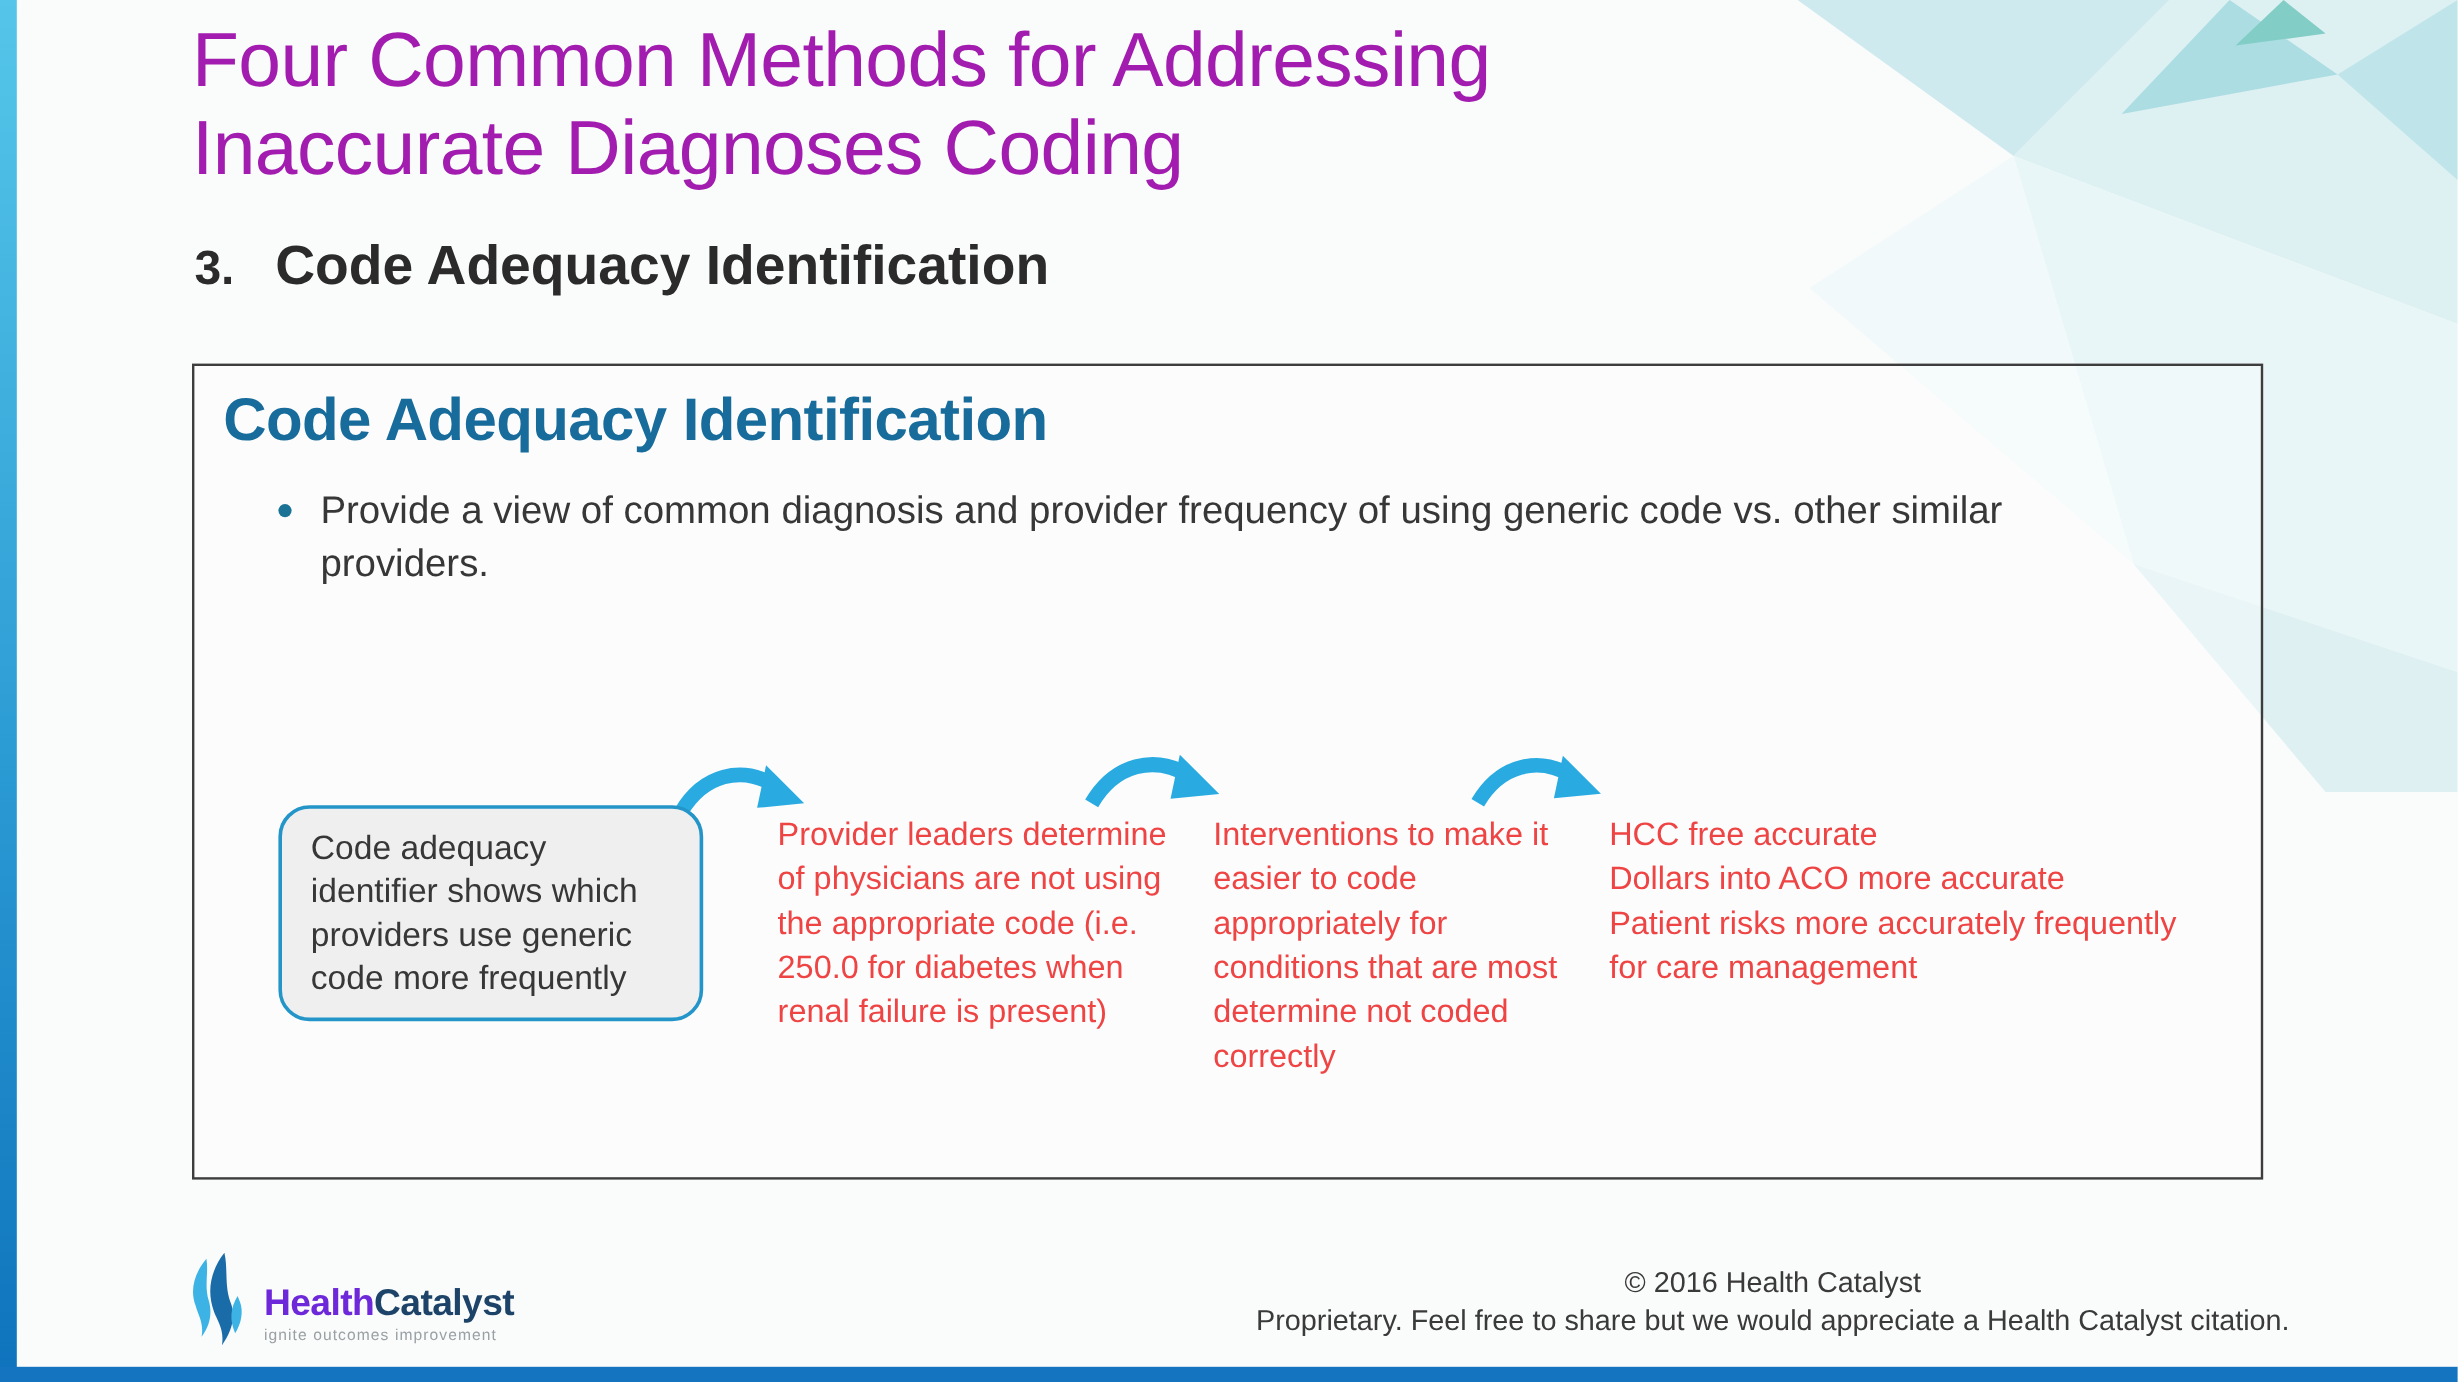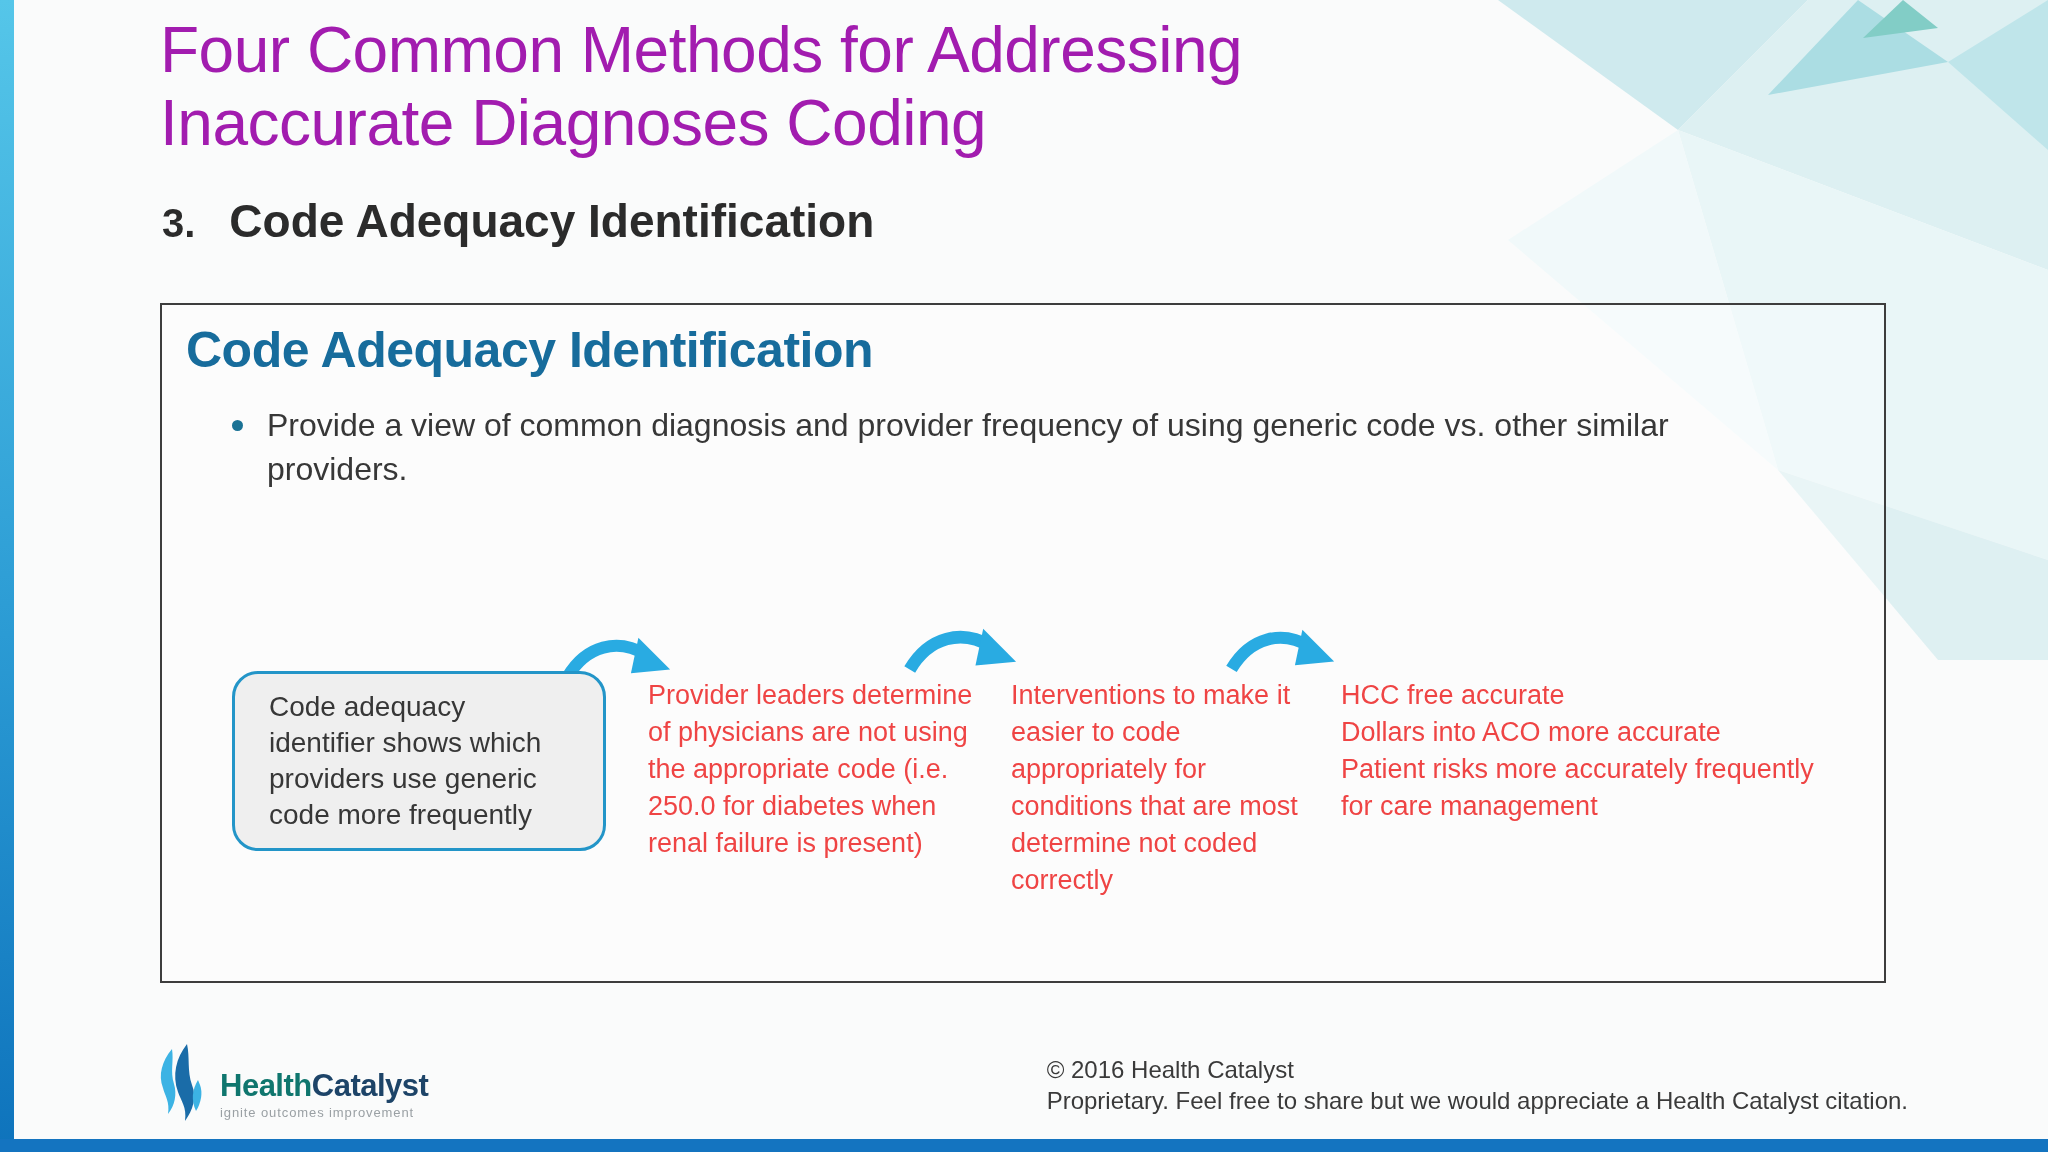--- a/index.html
+++ b/index.html
@@ -32,39 +32,39 @@
     color:#176c9c;font-size:50px;font-weight:700;letter-spacing:-0.5px;}
   .bullets{position:absolute;left:70px;top:98px;width:1530px;margin:0;padding:0;list-style:none;}
   .bullets li{display:flex;margin:0 0 28px 0;}
   .bullet-dot{flex:0 0 auto;width:11px;height:11px;border-radius:50%;background:#1a7295;
     margin:17px 24px 0 0;}
   .bullet-text{color:#373737;font-size:32px;line-height:44px;}
 
   
   .start-box{position:absolute;left:70px;top:366px;width:300px;min-height:126px;
     border:3px solid #2395c8;border-radius:26px;background:#efefef;
-    padding:15px 34px;color:#373737;font-size:28px;line-height:36px;}
+    padding:15px 24px;color:#373737;font-size:28px;line-height:36px;}
   .flow-step{position:absolute;color:#ef4444;font-size:27px;line-height:37px;}
   .step-1{left:486px;top:372px;width:332px;}
   .step-2{left:849px;top:372px;width:302px;}
   .step-3{left:1179px;top:372px;width:490px;}
   .flow-arrow{position:absolute;width:112px;height:58px;}
   .arrow-1{left:398px;top:328px;}
   .arrow-2{left:734px;top:320px;width:128px;}
   .arrow-3{left:1062px;top:320px;}
 
   
   .footer-logo{position:absolute;left:156px;top:1044px;display:flex;align-items:flex-start;}
   .logo-flames{width:50px;height:82px;}
   .logo-words{margin-left:14px;padding-top:26px;}
   .logo-wordline{font-size:31px;font-weight:700;letter-spacing:-0.5px;line-height:32px;}
-  .logo-health{color:#0f766e;}
+  .logo-health{color:#6d28d9;}
   .logo-catalyst{color:#1d4468;}
   .logo-tagline{font-size:13px;color:#9aa0a4;letter-spacing:0.9px;margin-top:3px;}
-  .copyright{position:absolute;right:140px;top:1054px;text-align:left;
+  .copyright{position:absolute;right:140px;top:1054px;text-align:center;
     color:#3a3a3a;font-size:24px;line-height:31px;}
 </style>
 </head>
 <body>
 
 <div class="slide">
 
   <svg class="corner-decor" viewBox="0 0 800 660" aria-hidden="true">
     <polygon points="250,0 560,0 430,130" fill="#cfeaee"></polygon>
     <polygon points="560,0 800,0 800,270 430,130" fill="#ddf0f2"></polygon>

